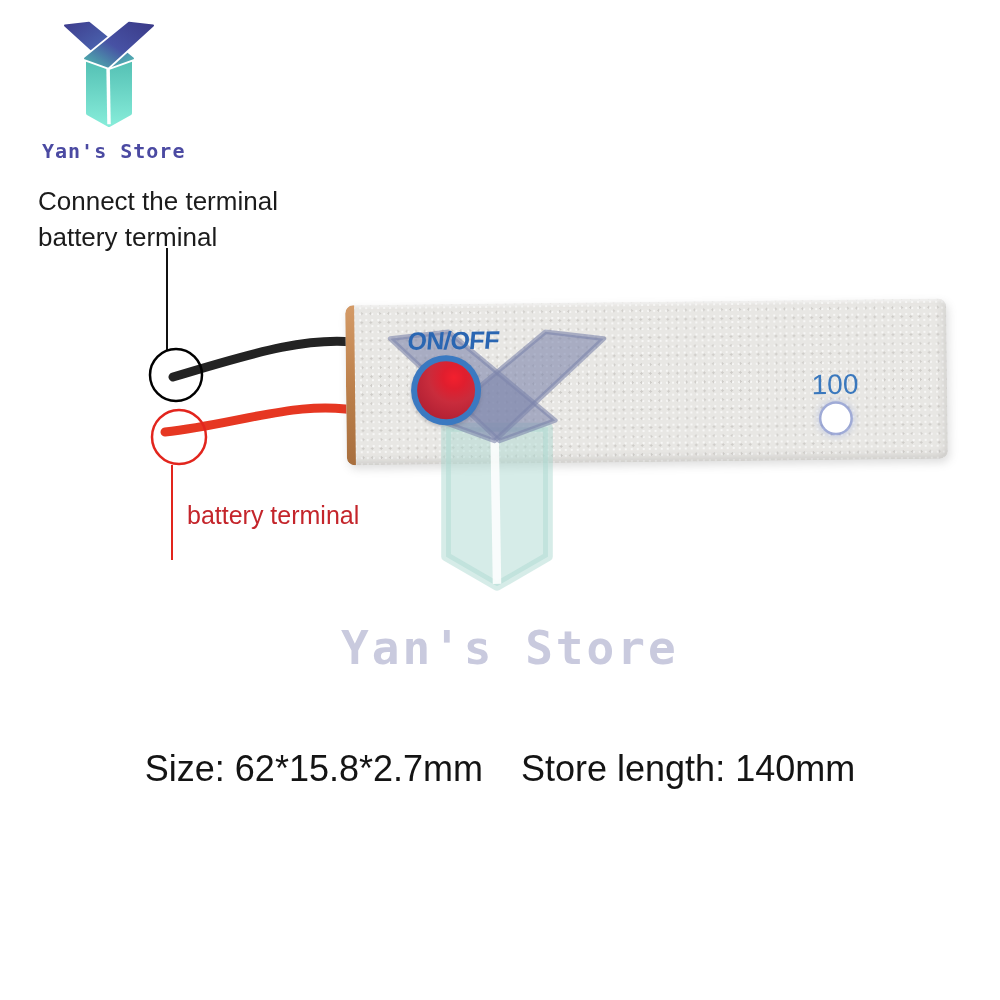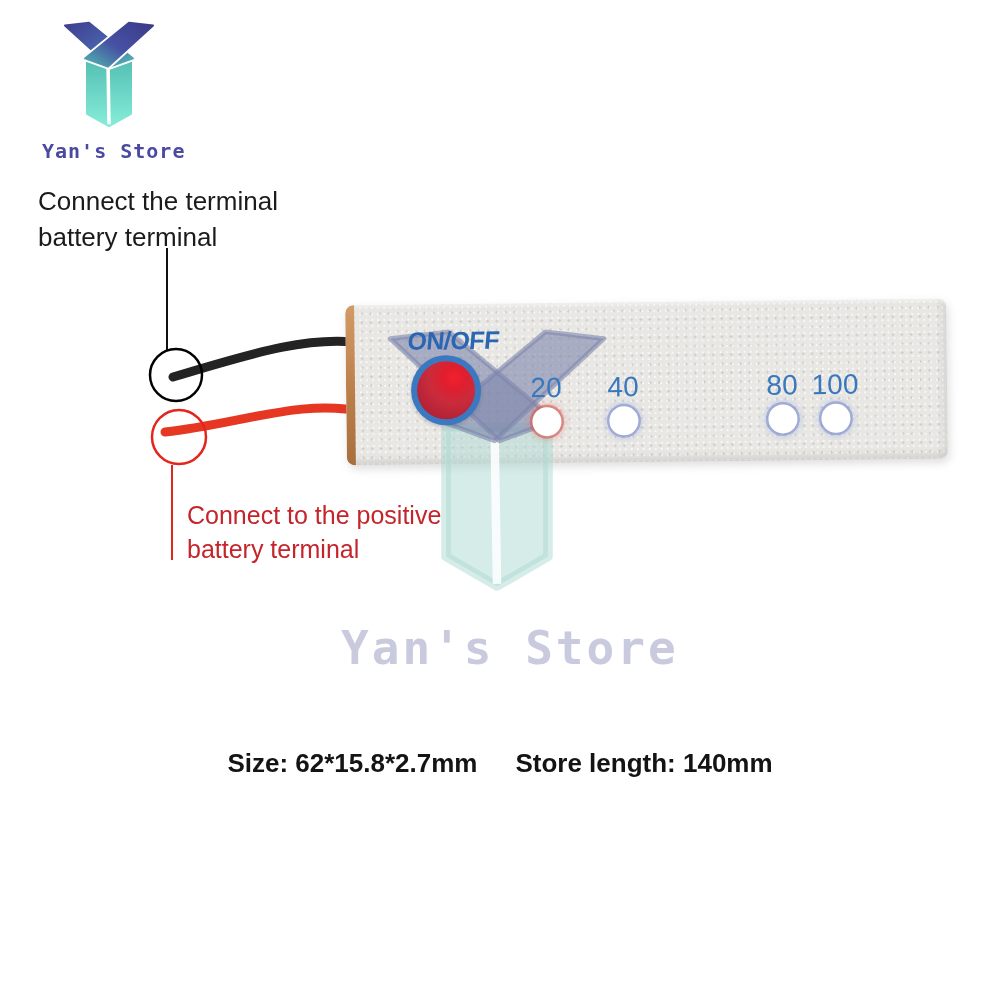--- a/index.html
+++ b/index.html
@@ -50,21 +50,21 @@
   .ring-red{box-shadow:0 0 0 2.5px rgba(214,92,86,0.6), 0 0 7px 3px rgba(220,110,100,0.42);}
 
   
   .wm-y-svg{position:absolute;left:383px;top:325px;width:228px;height:268px;z-index:3;pointer-events:none;}
   .wm-text{position:absolute;left:341px;top:621px;z-index:5;
            font-family:"DejaVu Sans Mono", monospace;font-weight:bold;font-size:46px;
            letter-spacing:3px;color:#c9cade;}
 
   
   .specs{position:absolute;left:0;right:0;top:748px;display:flex;justify-content:center;gap:38px;
-         font-size:26px;font-weight:bold;color:#141414;z-index:5;}
+         font-size:36px;font-weight:normal;color:#141414;z-index:5;}
 </style>
 </head>
 <body>
 
 <div class="canvas">
 
   <svg class="brand-logo-svg" viewBox="0 0 94 118" preserveAspectRatio="none">
     <defs>
       <linearGradient id="gArmL" x1="0" y1="0" x2="1" y2="1">
         <stop offset="0" stop-color="#3e3d8e"></stop>
@@ -114,40 +114,27 @@
     <polygon points="3,6 27,3 71,42 48,51" fill="#7d86ac" fill-opacity="0.6" stroke="#7d86ac" stroke-opacity="0.6" stroke-width="2" stroke-linejoin="round"></polygon>
     <polygon points="91,6 67,3 23,42 46,51" fill="#7d86ac" fill-opacity="0.6" stroke="#7d86ac" stroke-opacity="0.6" stroke-width="2" stroke-linejoin="round"></polygon>
   </svg>
 
   <div class="board-content">
     <div class="onoff-label">ON/OFF</div>
     <div class="power-button">
       <div class="power-button-cap"></div>
     </div>
 
-    <div class="level level-1">
-      <span class="level-label">20</span>
-      <span class="hole ring-red"></span>
-    </div>
-    <div class="level level-2">
-      <span class="level-label">40</span>
-      <span class="hole ring-blue"></span>
-    </div>
-    <div class="level level-4">
-      <span class="level-label">80</span>
-      <span class="hole ring-blue"></span>
-    </div>
     <div class="level level-5">
       <span class="level-label">100</span>
       <span class="hole ring-blue"></span>
     </div>
   </div>
 
   <div class="pos-text">
-    <div>Connect to the positive</div>
     <div>battery terminal</div>
   </div>
 
   <div class="wm-text">Yan's Store</div>
 
   <div class="specs">
     <span>Size: 62*15.8*2.7mm</span>
     <span>Store length: 140mm</span>
   </div>
 

